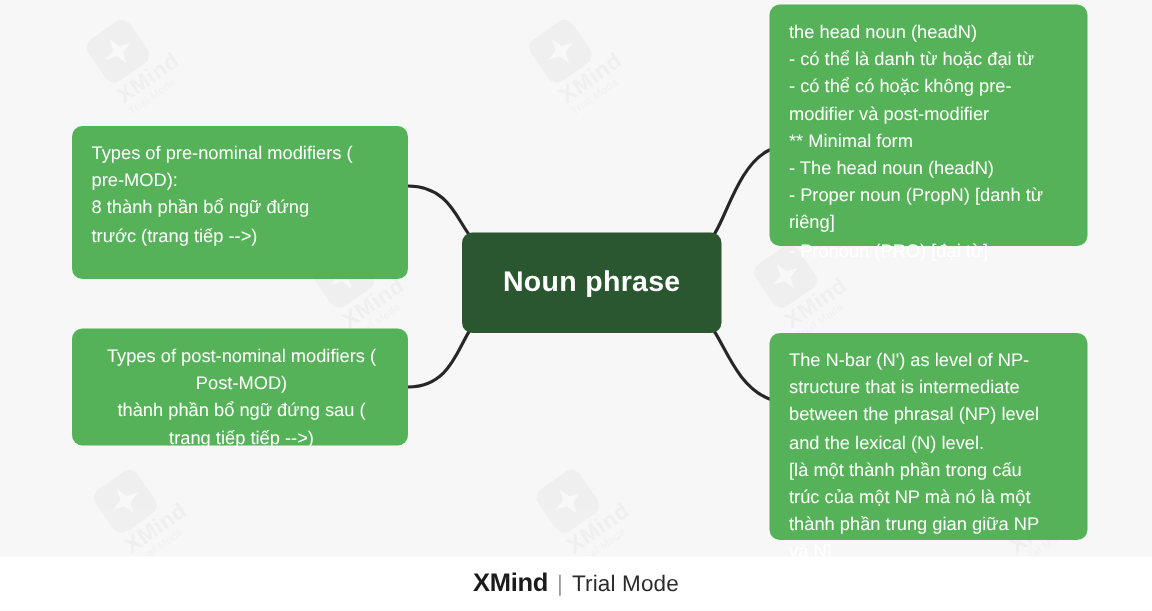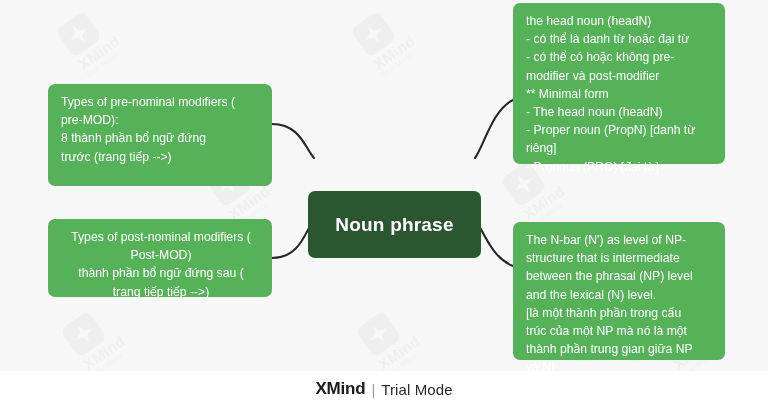--- a/index.html
+++ b/index.html
@@ -80,21 +80,20 @@
   .node-central {
     background: #2a5630;
     display: flex;
     align-items: center;
     justify-content: center;
     text-align: center;
     font-size: 19px;
     font-weight: bold;
     line-height: 25px;
     letter-spacing: 0.2px;
-    margin-top: 36px;
   }
   #node-pre-mod   { left: 48px;  top: 84px;  width: 224px; height: 102px; }
   #node-post-mod  { left: 48px;  top: 219px; width: 224px; height: 78px; }
   #node-head-noun { left: 513px; top: 3px;   width: 212px; height: 161px; }
   #node-n-bar     { left: 513px; top: 222px; width: 212px; height: 138px; }
   #node-central   { left: 308px; top: 155px; width: 173px; height: 67px; }
   #footer {
     position: absolute;
     left: 0; top: 371px;
     width: 768px;

